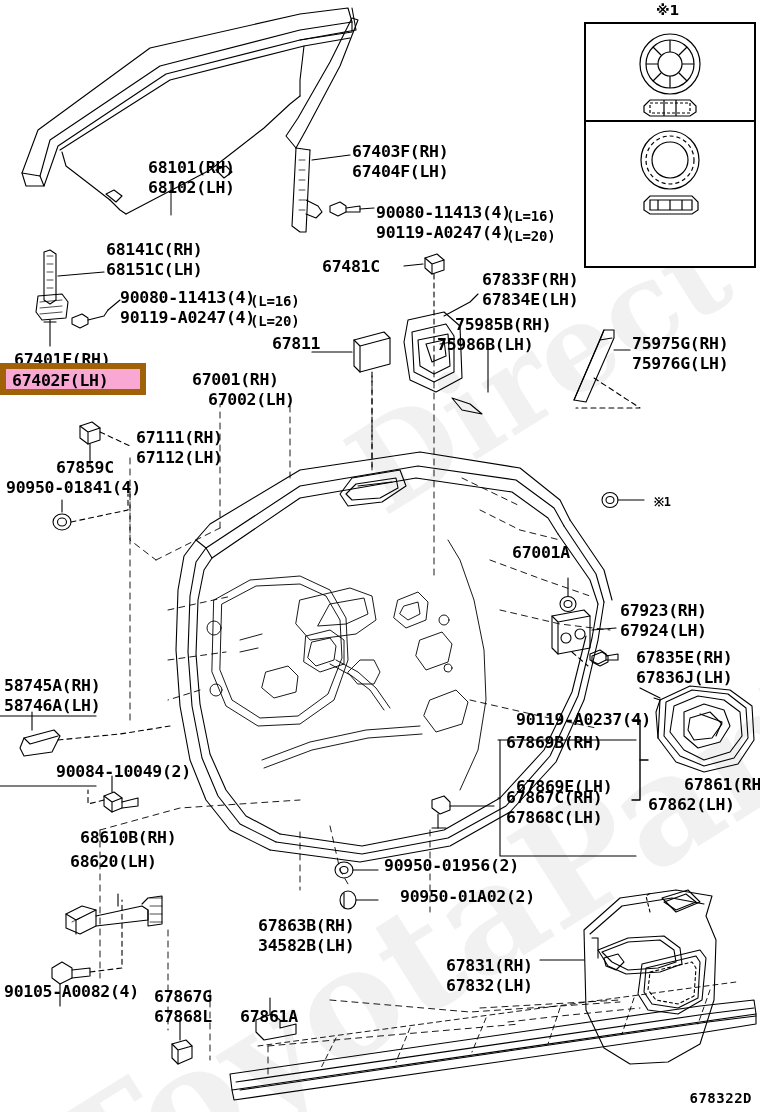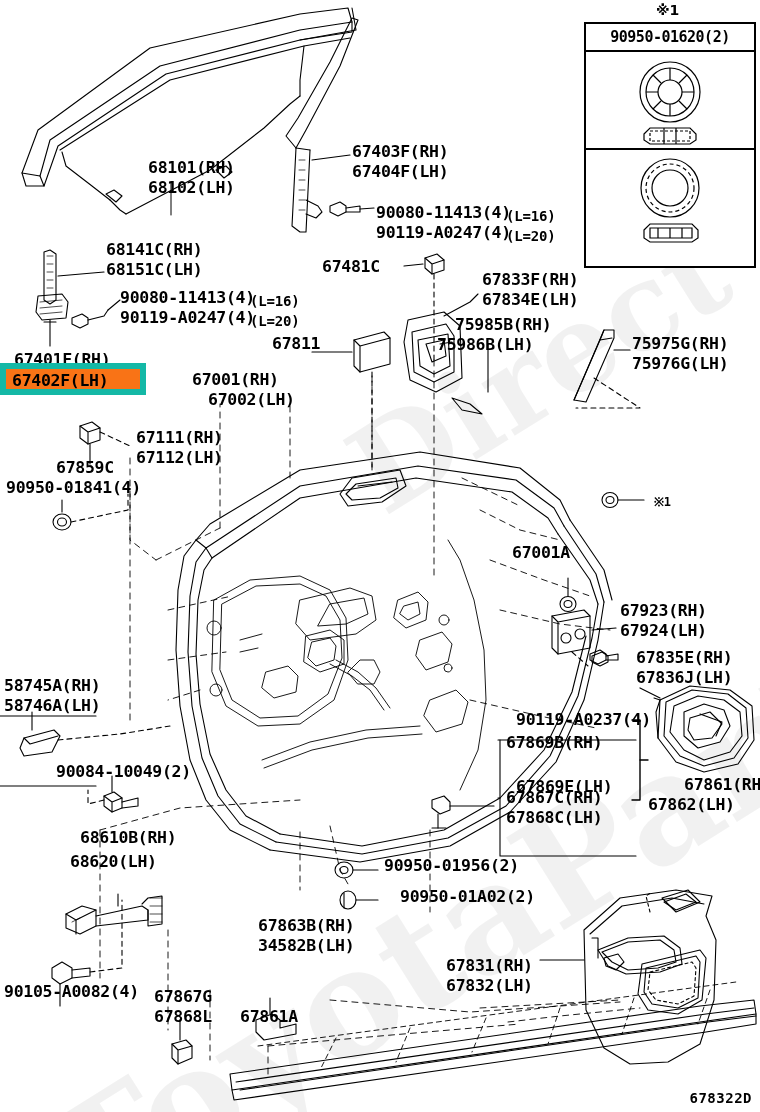--- a/index.html
+++ b/index.html
@@ -35,21 +35,21 @@
     font-family:"DejaVu Sans Mono","Liberation Mono",monospace;
     font-size:16.5px;line-height:20px;letter-spacing:-0.3px;
     color:#000;font-weight:700;
   }
   .lbl.sm{font-size:14px;line-height:14px;letter-spacing:-0.2px;}
   .lbl.tiny{font-size:12px;}
 
   
   .hl{
     position:absolute;z-index:9;
-    border:6px solid #14b8a6;background:#f97316;
+    border:6px solid #a16207;background:#f9a8d4;
     box-sizing:border-box;
     text-align:center;
   }
   .hl .hltext{
     position:absolute;left:6px;top:2px;white-space:pre;
     font-family:"DejaVu Sans Mono","Liberation Mono",monospace;
     font-size:16.5px;line-height:20px;font-weight:700;letter-spacing:-0.3px;
   }
 
   
@@ -394,21 +394,20 @@
         <path d="M540,960 L584,960" stroke-width="1.2"></path>
       </g>
 
     </g>
   </svg>
 
   <div class="starref" style="left:656px;top:2px;">※1</div>
 
   <div class="inset" style="left:584px;top:22px;width:172px;height:246px;">
 
-    <div class="cell-hd">90950-01620(2)</div>
 
     <div class="cell-img divider">
       <svg viewBox="0 0 168 96" width="168" height="96">
         <g fill="none" stroke="#000" stroke-width="1.2">
           <circle cx="84" cy="40" r="30"></circle>
           <circle cx="84" cy="40" r="24"></circle>
           <circle cx="84" cy="40" r="12"></circle>
           <path d="M84,16 L84,28 M108,40 L96,40 M84,64 L84,52 M60,40 L72,40
                    M101,23 L93,31 M101,57 L93,49 M67,57 L75,49 M67,23 L75,31"></path>
           <path d="M58,82 L64,76 L104,76 L110,82 L110,88 L104,92 L64,92 L58,88 Z"></path>

